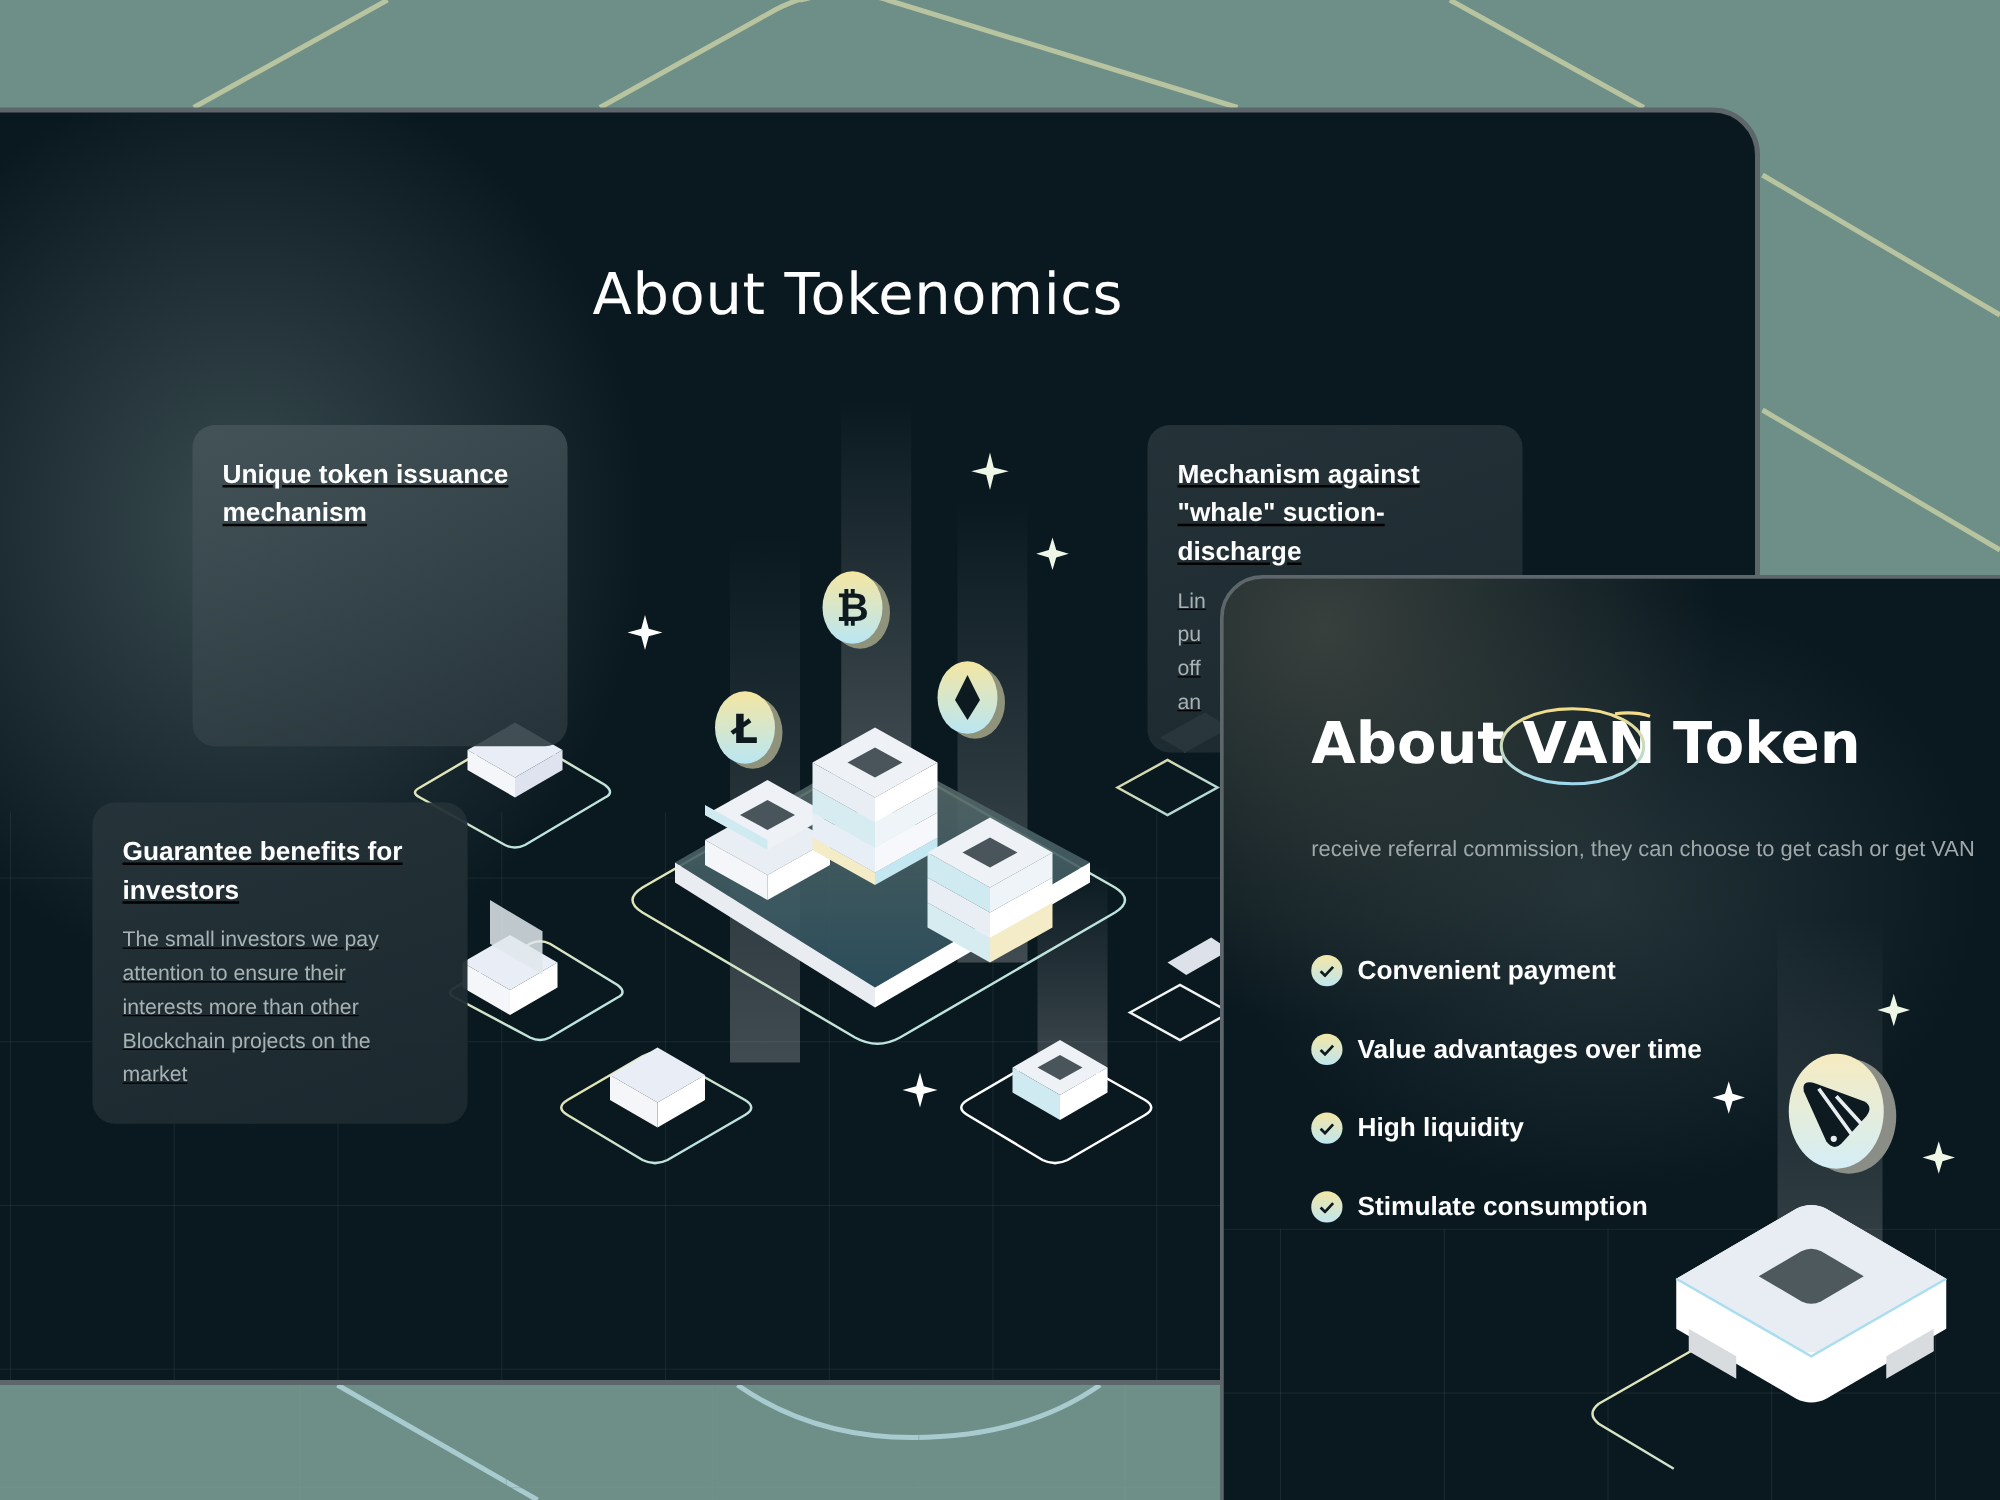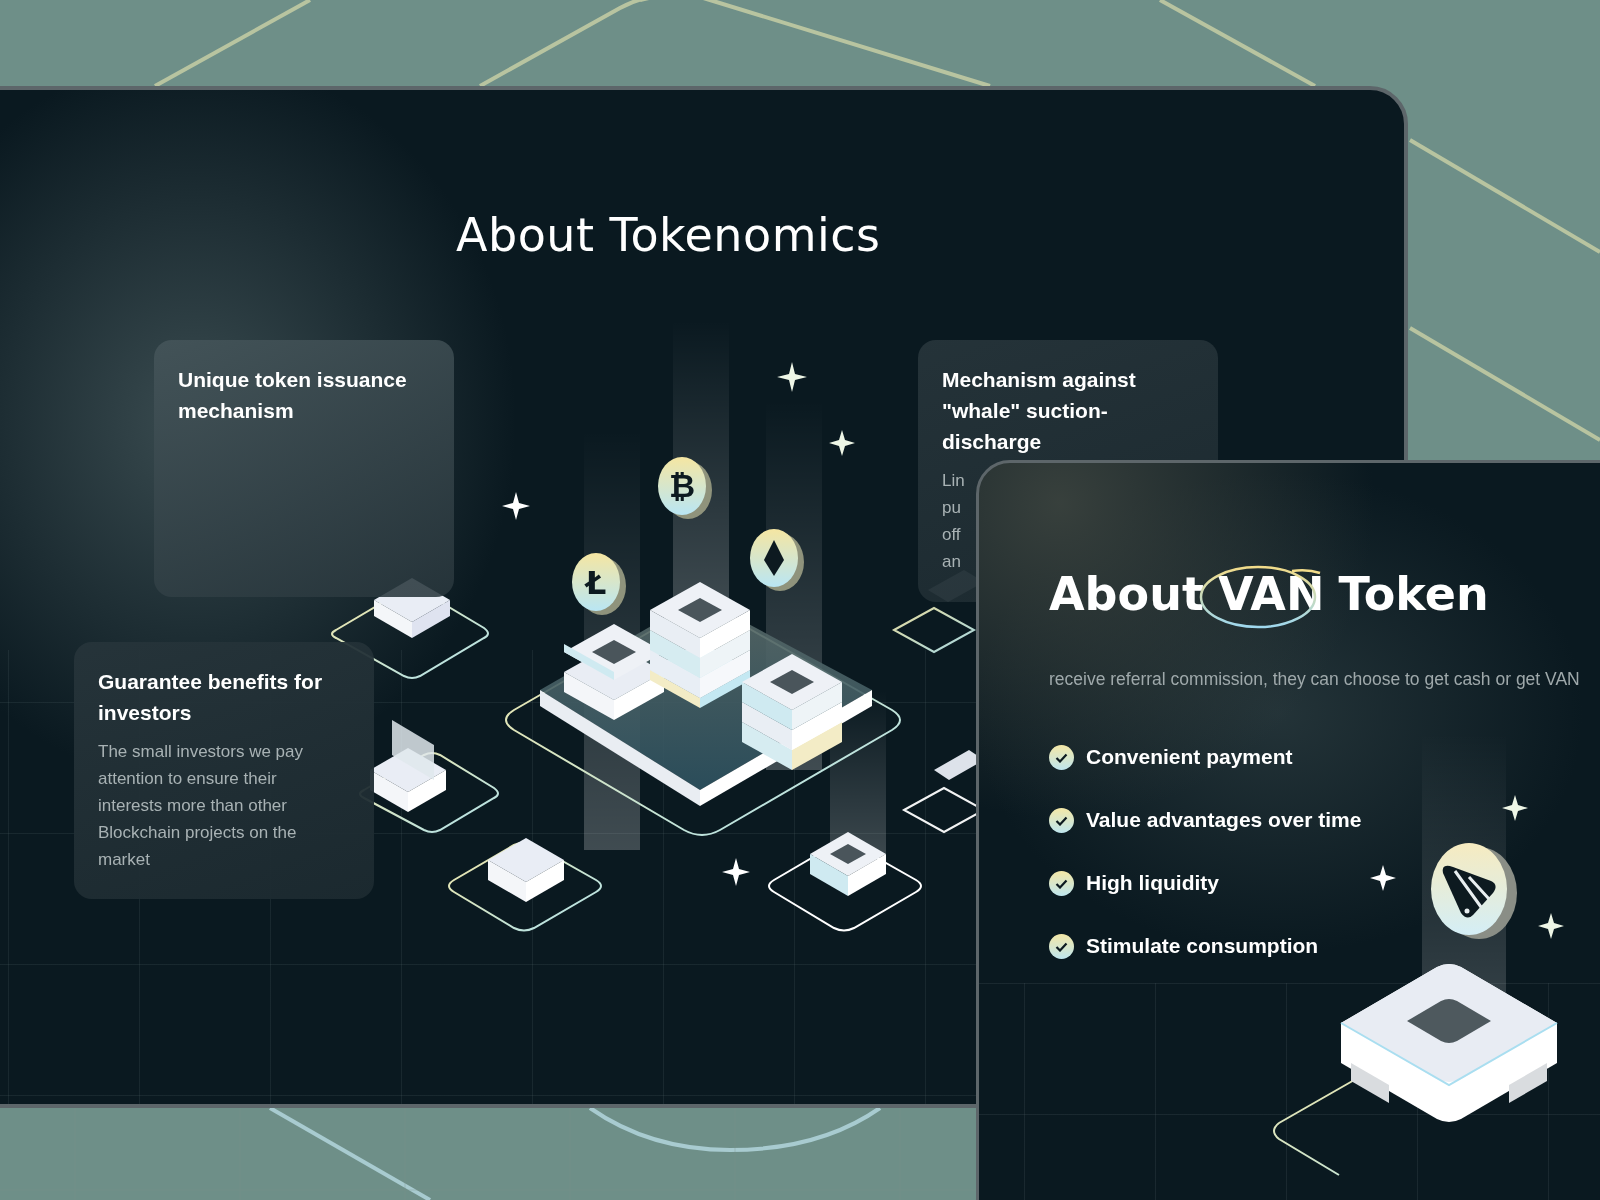--- a/index.html
+++ b/index.html
@@ -25,29 +25,30 @@
   }
   .grid {
     position: absolute; left: 0; top: 560px; width: 100%; height: 470px;
     background-image:
       linear-gradient(rgba(120,140,145,0.13) 1px, transparent 1px),
       linear-gradient(90deg, rgba(120,140,145,0.13) 1px, transparent 1px);
     background-size: 131px 131px;
     background-position: 24px 52px;
   }
   .main-title {
-    position: absolute; left: 472px; top: 118px;
+    position: absolute; left: 490px; top: 118px;
     font-size: 46px; color: #ffffff; font-weight: 400;
     letter-spacing: 0.5px;
   }
   .card {
     position: absolute;
     border-radius: 18px;
     padding: 24px 40px 20px 24px;
     background: linear-gradient(160deg, rgba(68,84,89,0.92), rgba(40,54,60,0.88));
+    text-decoration: underline;
   }
   .card.dark {
     background: linear-gradient(160deg, rgba(38,52,58,0.95), rgba(28,42,48,0.95));
   }
   .card-title {
     font-family: "Liberation Sans", sans-serif;
     font-weight: 700; color: #ffffff;
     font-size: 21px; line-height: 31px;
     margin-bottom: 10px;
   }
@@ -88,21 +89,21 @@
   }
   .van-title .hl { position: relative; display: inline-block; padding: 0 14px; }
   .van-title .hl svg { position: absolute; left: -8px; top: -8px; }
   .van-desc {
     position: absolute; left: 70px; top: 176px; width: 620px;
     color: #9fa9ab; font-family: "Liberation Sans", sans-serif;
     font-size: 17.5px; line-height: 27px; white-space: nowrap;
   }
   .features { position: absolute; left: 70px; top: 282px; list-style: none; }
   .feature {
-    display: flex; height: 63px;
+    display: flex; align-items: center; height: 63px;
   }
   .check {
     width: 25px; height: 25px; border-radius: 50%;
     background: linear-gradient(180deg, #f3e7a6, #bfe6ef);
     display: flex; align-items: center; justify-content: center;
     margin-right: 12px; flex-shrink: 0;
   }
   .feature-label {
     color: #fff; font-weight: 700; font-size: 21px;
     font-family: "Liberation Sans", sans-serif;

